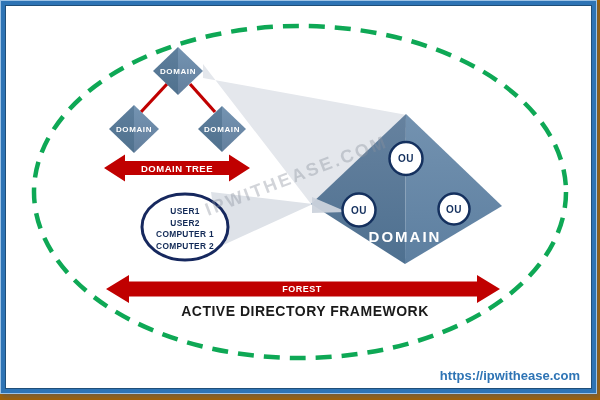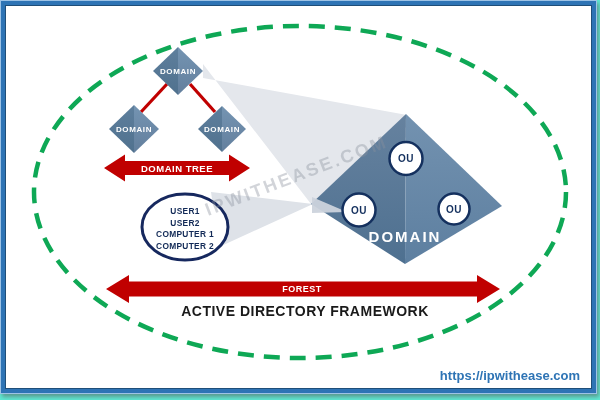--- a/index.html
+++ b/index.html
@@ -1,16 +1,16 @@
 <!DOCTYPE html>
 <html><head>
 <meta charset="utf-8">
 <style>
   html,body{margin:0;padding:0;background:#ffffff;}
-  #stage{position:relative;width:600px;height:400px;background:#5eead4;overflow:hidden;
+  #stage{position:relative;width:600px;height:400px;background:#a16207;overflow:hidden;
          font-family:"Liberation Sans",sans-serif;}
   #frame{position:absolute;left:0;top:0;width:597px;height:394px;background:#ffffff;
          box-shadow:
            inset 0 0 0 1px #9dc3e6,
            inset 0 0 0 5px #2e74b5,
            inset 0 0 0 6px #1f4e79,
            2px 3px 4px rgba(90,90,90,0.55);}
   svg{position:absolute;left:0;top:0;}
   text{font-family:"Liberation Sans",sans-serif;}
   .node-label{font-size:8px;font-weight:bold;fill:#ffffff;letter-spacing:0.6px;}

